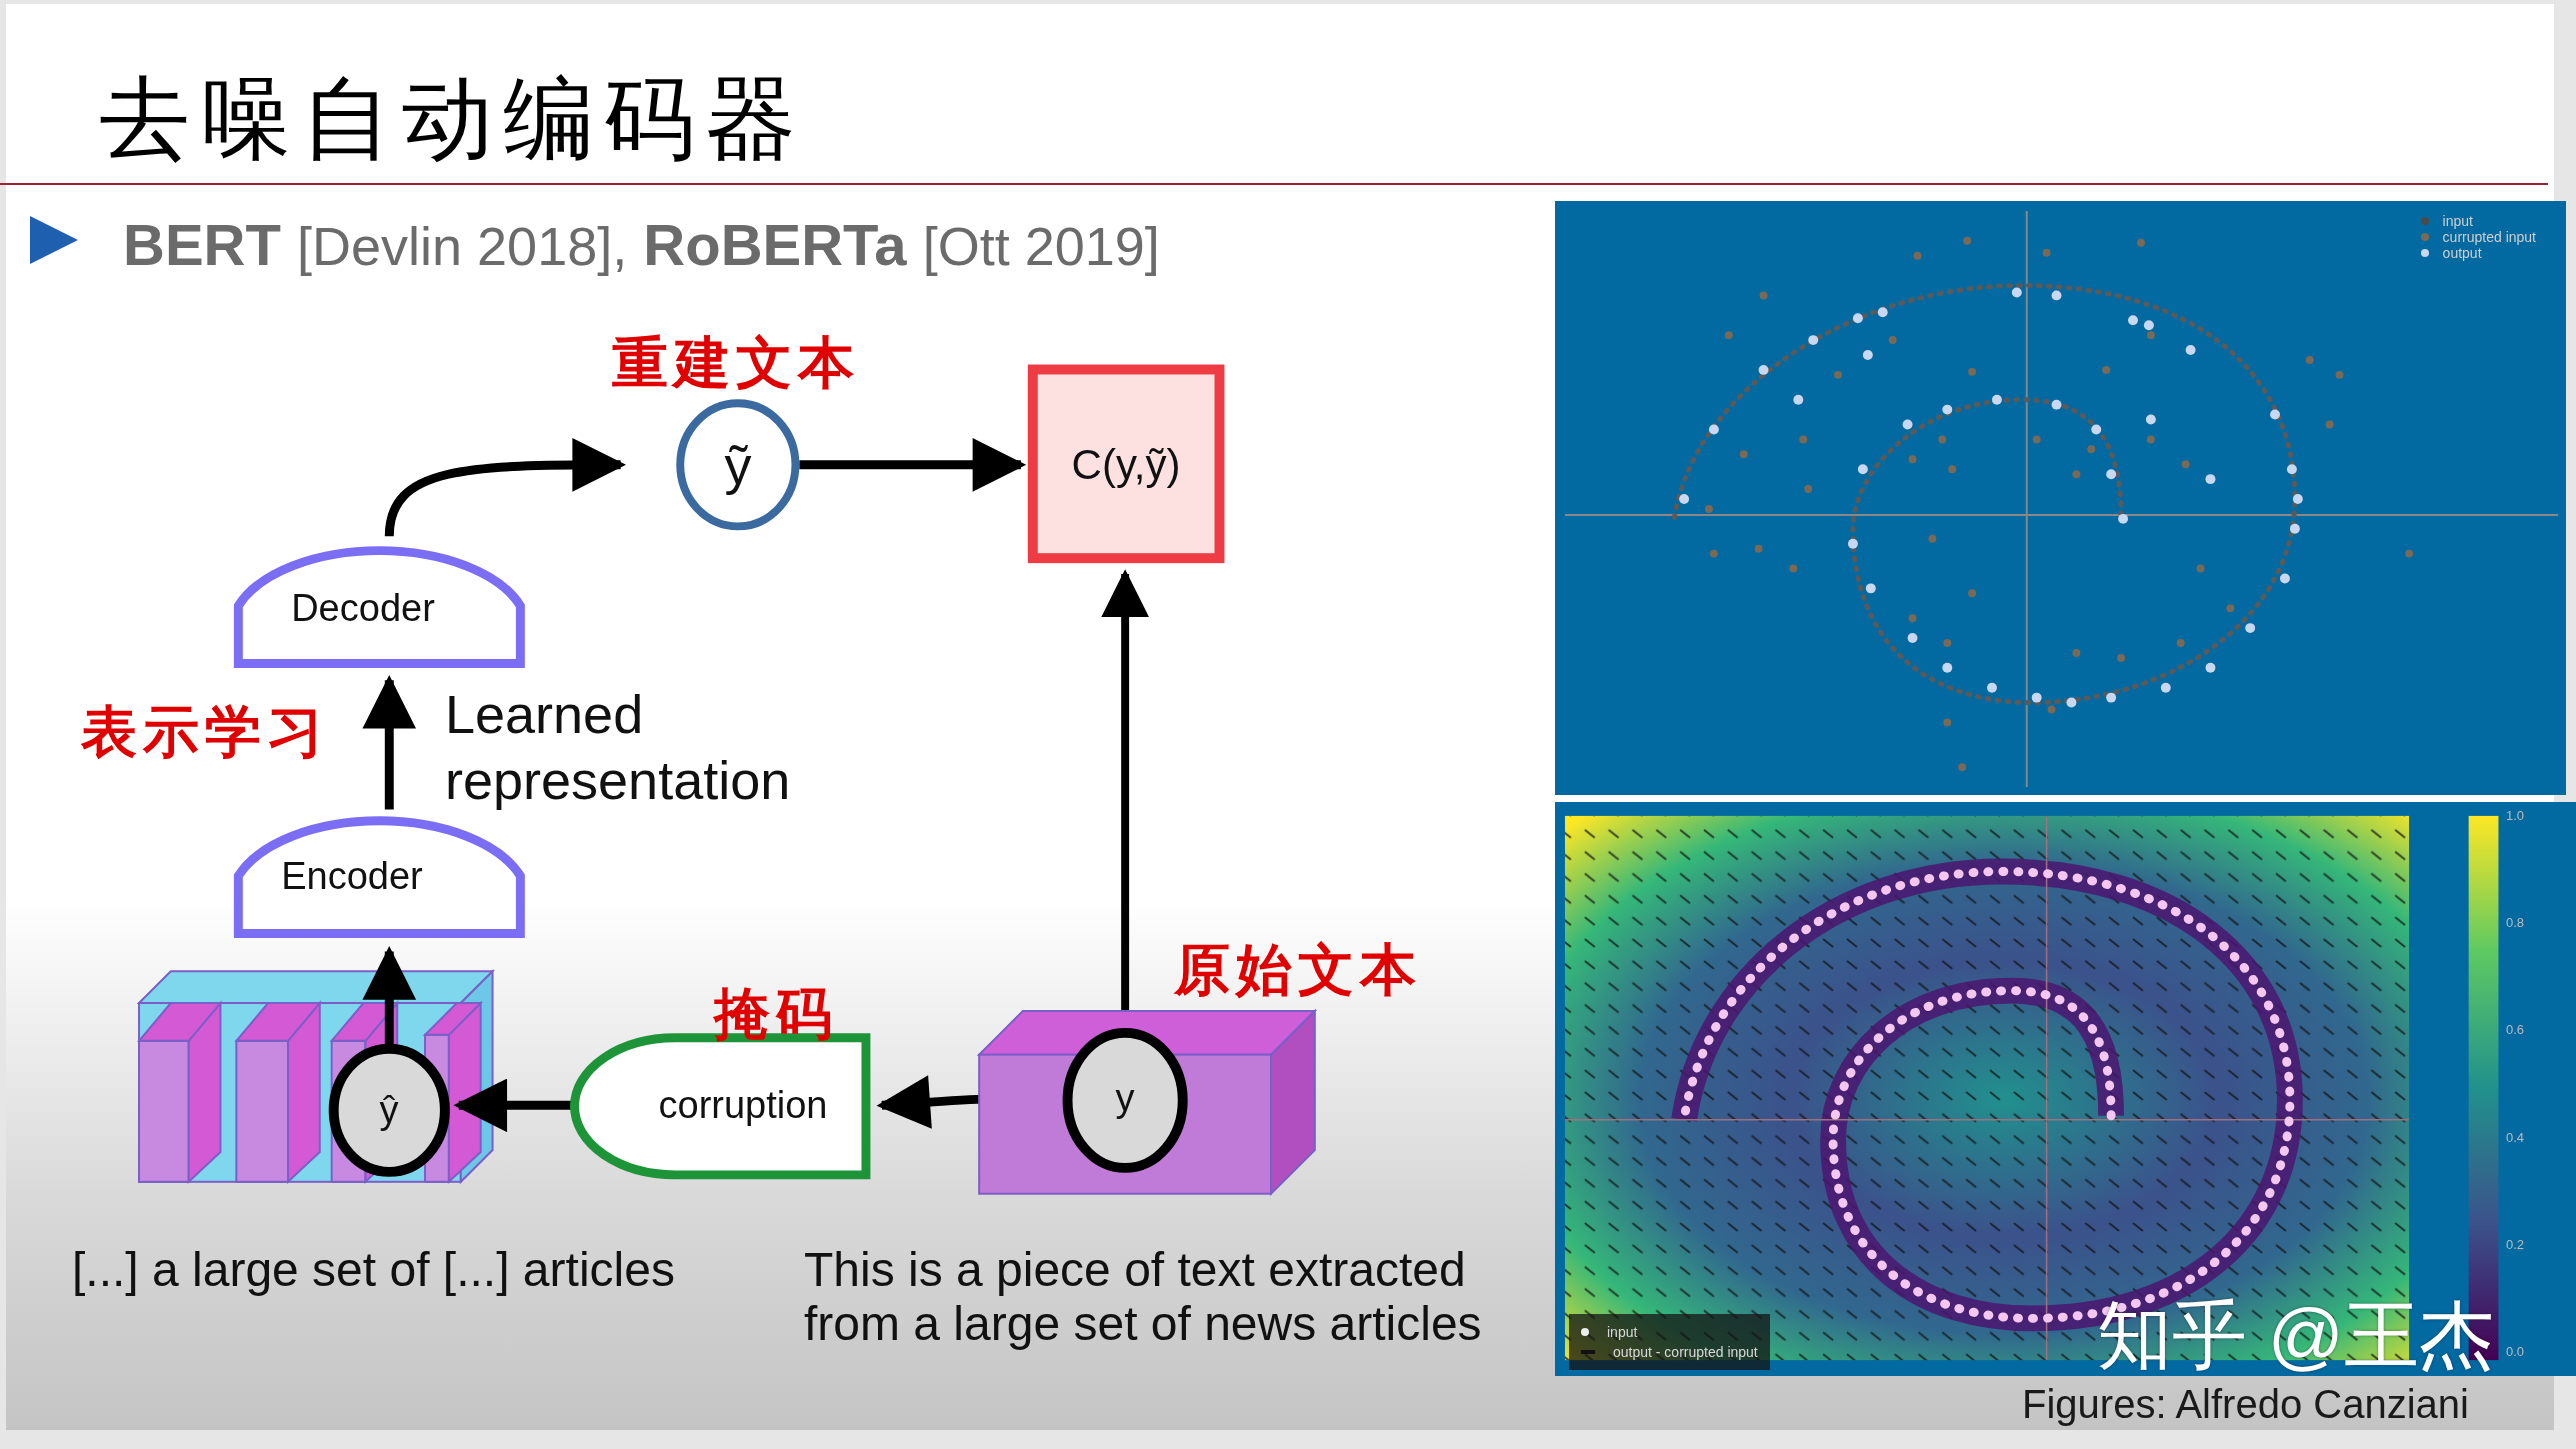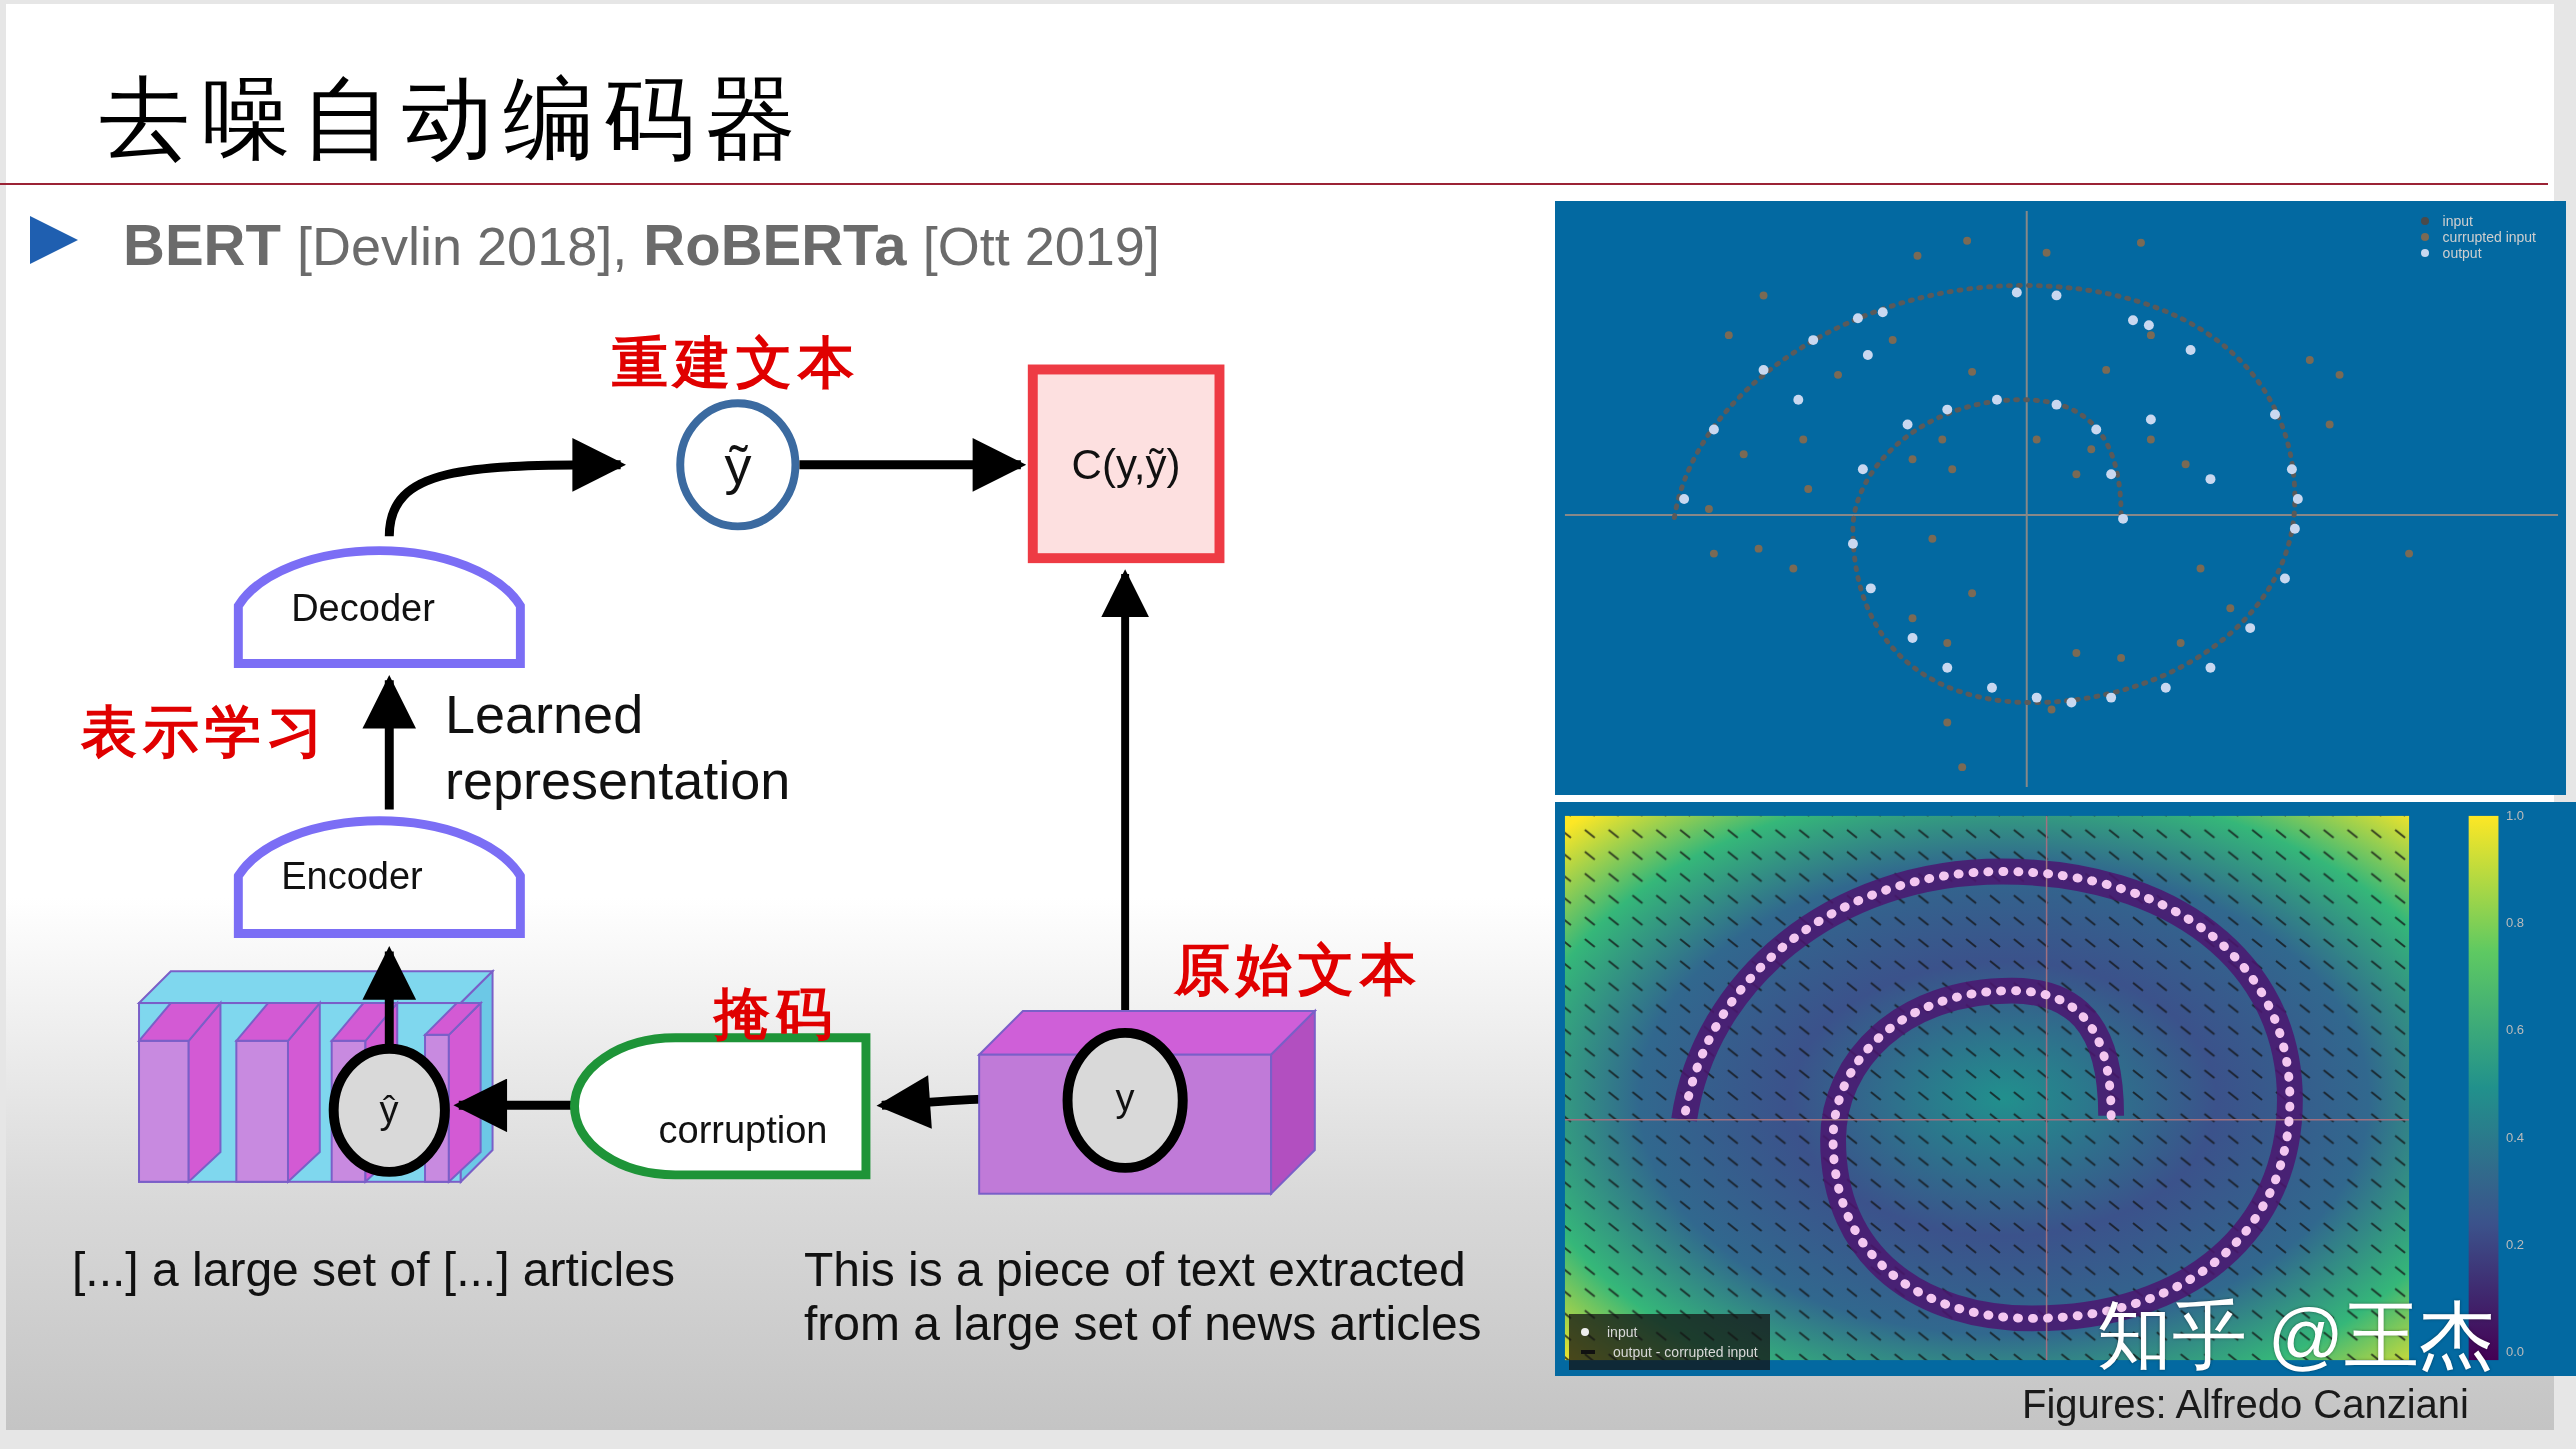--- a/index.html
+++ b/index.html
@@ -109,21 +109,21 @@
 
 <div class="cn-red" style="left:612px;top:326px;">重建文本</div>
 <div class="cn-red" style="left:81px;top:695px;">表示学习</div>
 <div class="cn-red" style="left:714px;top:933px;margin-top:44px;">掩码</div>
 <div class="cn-red" style="left:1174px;top:933px;">原始文本</div>
 
 <div class="node-label" style="left:363px;top:608px;">Decoder</div>
 <div class="node-label" style="left:352px;top:876px;">Encoder</div>
 <div class="node-label" style="left:738px;top:465px;font-size:54px;">ỹ</div>
 <div class="node-label" style="left:1126px;top:465px;font-size:42px;">C(y,ỹ)</div>
-<div class="node-label" style="left:743px;top:1105px;font-size:38px;margin-top:25px;">corruption</div>
+<div class="node-label" style="left:743px;top:1105px;font-size:38px;">corruption</div>
 <div class="node-label" style="left:1125px;top:1098px;font-size:38px;">y</div>
 <div class="node-label" style="left:389px;top:1110px;font-size:38px;">ŷ</div>
 
 <div class="big-label" style="left:445px;top:681px;">
   <div>Learned</div>
   <div>representation</div>
 </div>
 
 <div class="caption" style="left:72px;top:1243px;">
   <div>[...] a large set of [...] articles</div>

